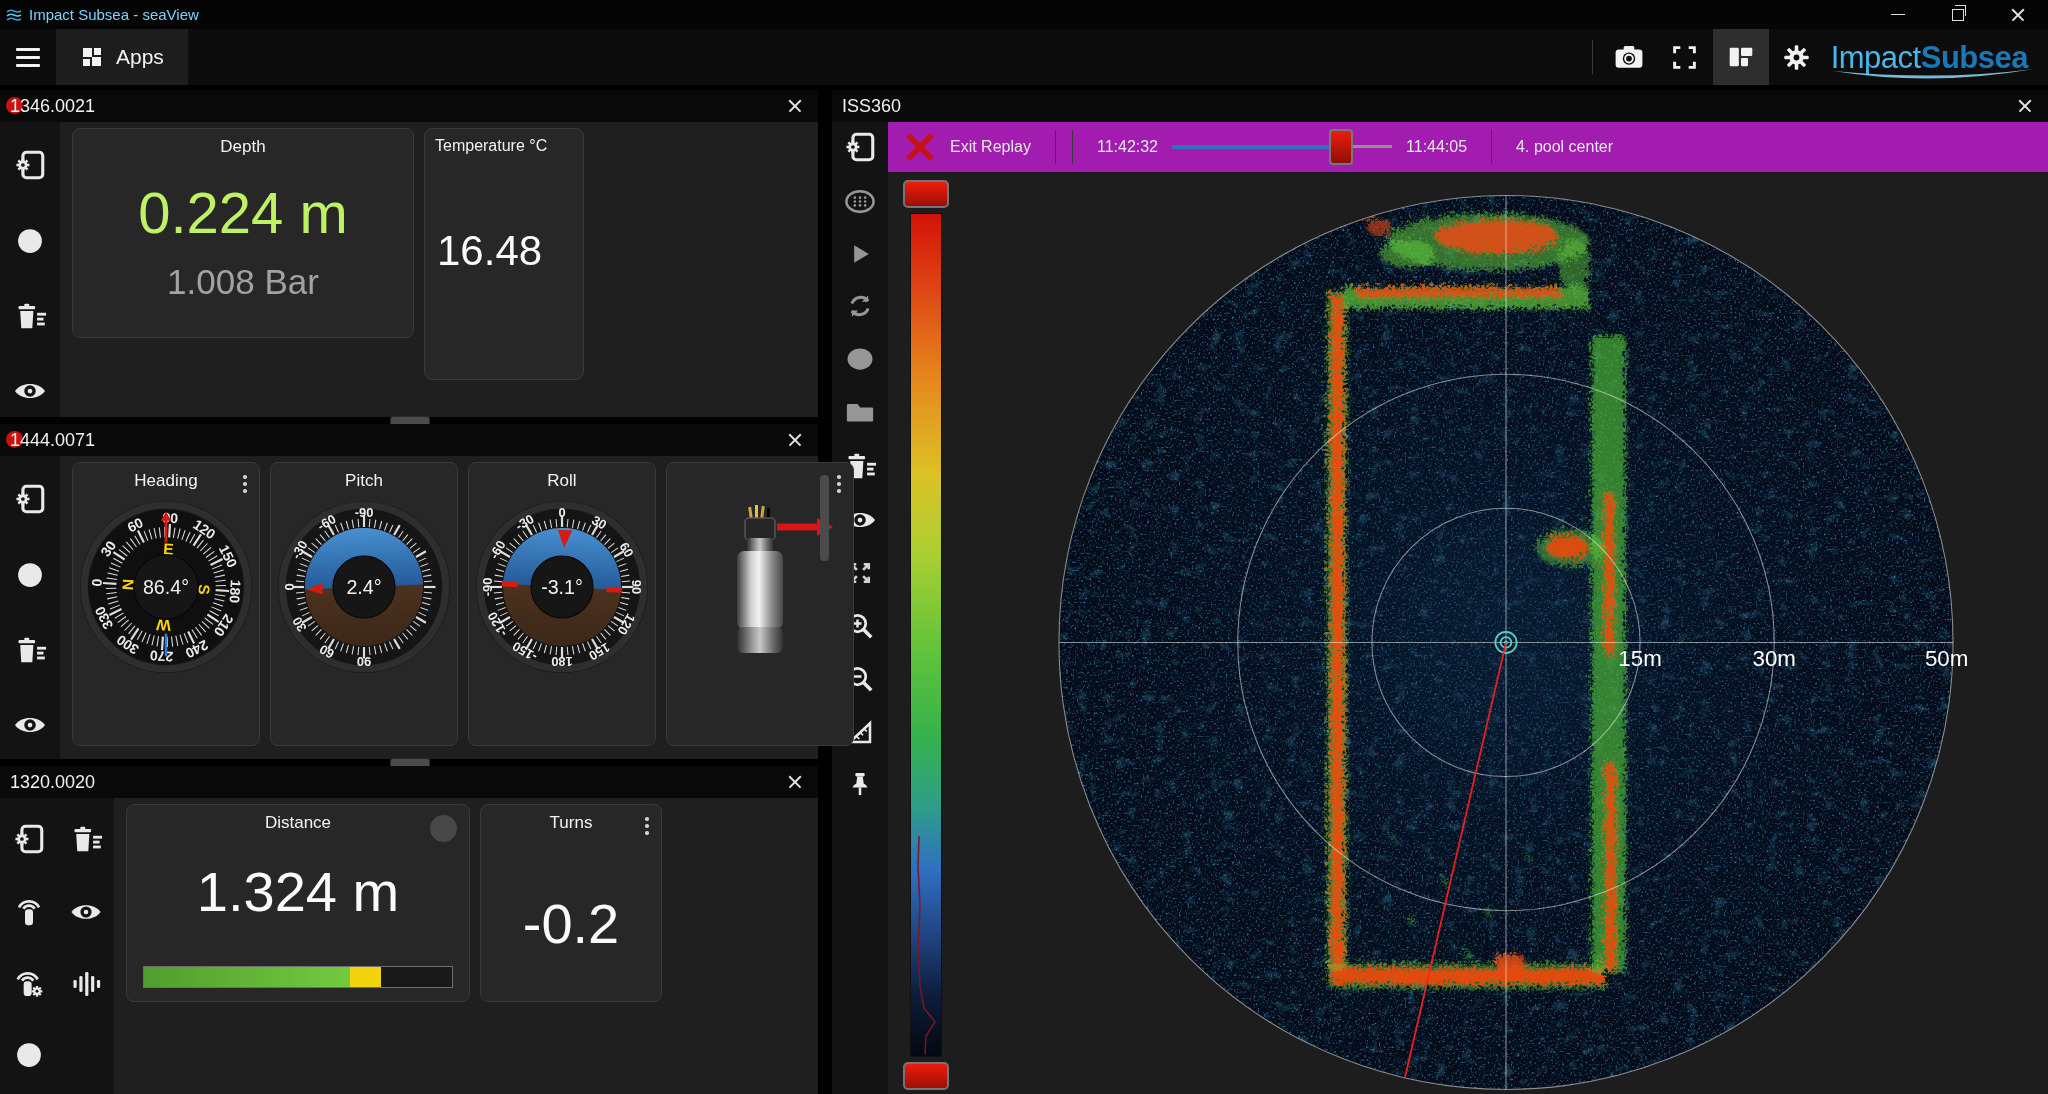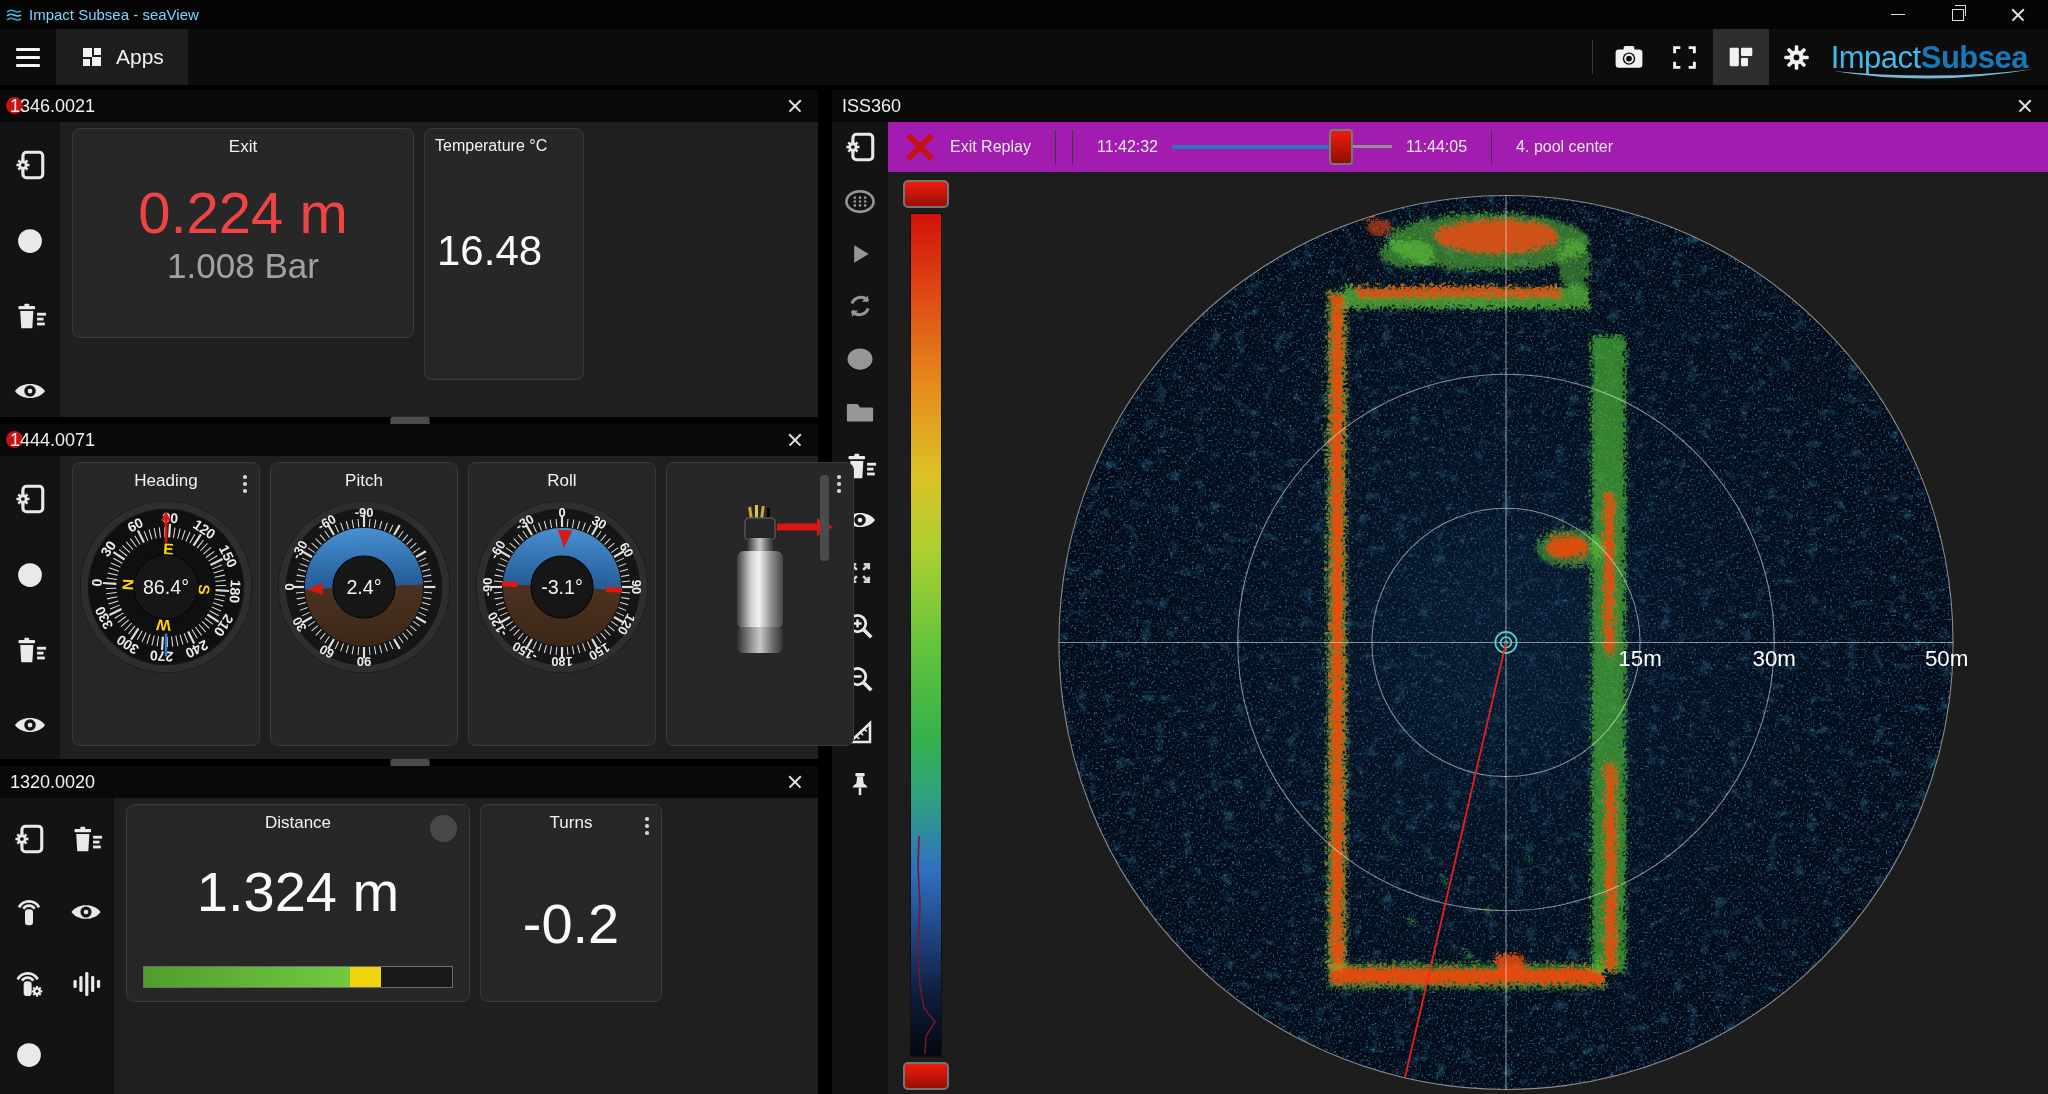--- a/index.html
+++ b/index.html
@@ -50,22 +50,22 @@
   .p-side.double{width:114px;display:grid;grid-template-columns:1fr 1fr;justify-items:center;align-content:start;padding:24px 0 0 0;gap:40px 0;}
   .p-content{flex:1;padding:6px 12px;display:flex;gap:10px;align-items:flex-start;}
 
   .card{background:#272727;border:1px solid #3a3a3a;border-radius:8px;position:relative;box-sizing:border-box;}
   .card .c-title{font-size:17px;color:#f2f2f2;text-align:center;padding-top:8px;}
   .kebab{position:absolute;top:12px;right:12px;display:flex;flex-direction:column;gap:3.5px;}
   .kebab i{width:3.6px;height:3.6px;border-radius:50%;background:#d2d2d2;}
 
   
   .depth-card{width:342px;height:210px;}
-  .depth-val{font-size:58px;text-align:center;margin-top:22px;color:#ef4444;}
-  .depth-sec{font-size:35px;text-align:center;color:#a2a2a2;}
+  .depth-val{font-size:58px;text-align:center;margin-top:22px;color:#bef264;}
+  .depth-sec{font-size:35px;text-align:center;margin-top:16px;color:#a2a2a2;}
   .temp-card{width:160px;height:252px;}
   .temp-card .c-title{text-align:left;padding-left:10px;font-size:16px;}
   .temp-val{font-size:42px;color:#fafafa;padding-left:12px;margin-top:72px;}
 
   
   .gauge-card{width:188px;height:284px;}
   .gauge{display:block;margin:8px auto 0;}
   .gauge-val{font-size:19px;fill:#f2f2f2;}
   .sensor-card{width:188px;height:284px;}
 
@@ -364,21 +364,21 @@
               </svg>
             <svg class="ic c-white" width="36" height="32">
                 <use href="#i-trash"></use>
               </svg>
             <svg class="ic c-white" width="36" height="30">
                 <use href="#i-eye"></use>
               </svg>
           </div>
           <div class="p-content">
             <div class="card depth-card">
-              <div class="c-title">Exit</div>
+              <div class="c-title">Depth</div>
               <div class="depth-val">0.224 m</div>
               <div class="depth-sec">1.008 Bar</div>
             </div>
             <div class="card temp-card">
               <div class="c-title">Temperature °C</div>
               <div class="temp-val">16.48</div>
             </div>
           </div>
         </div>
       </section>

